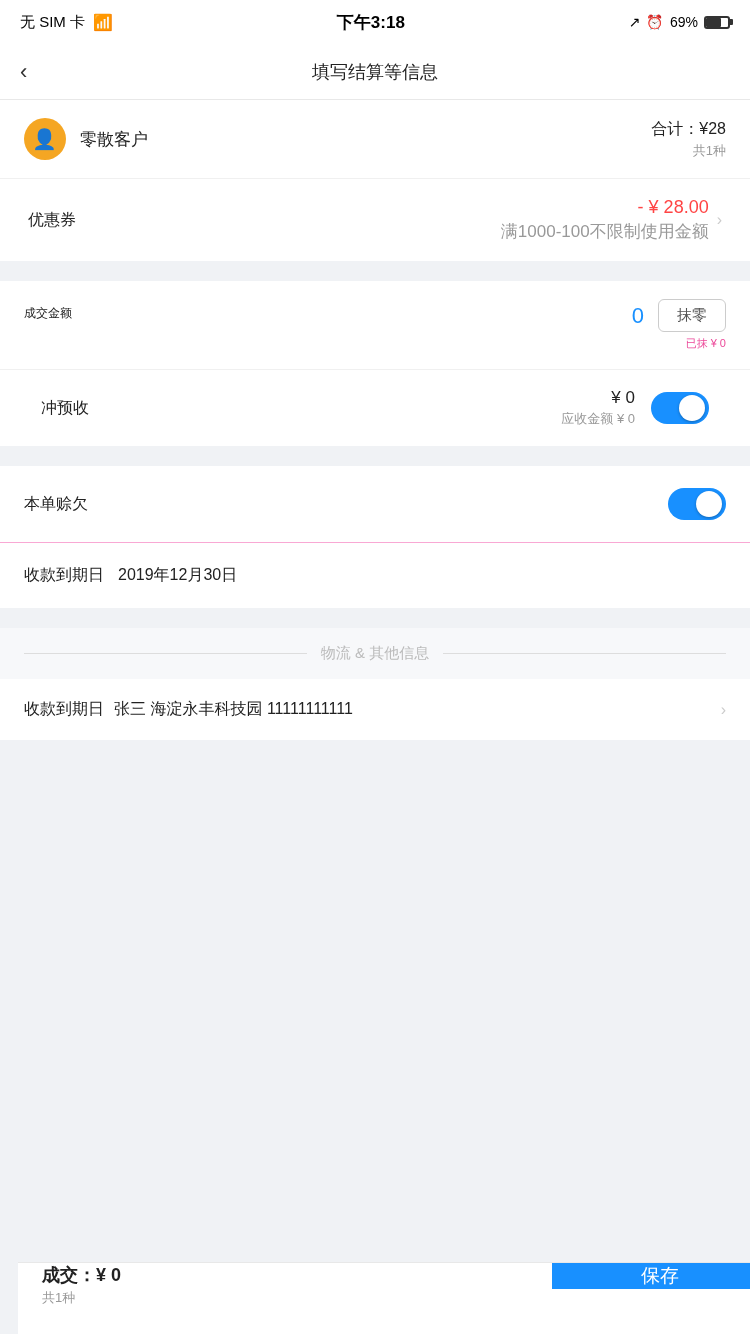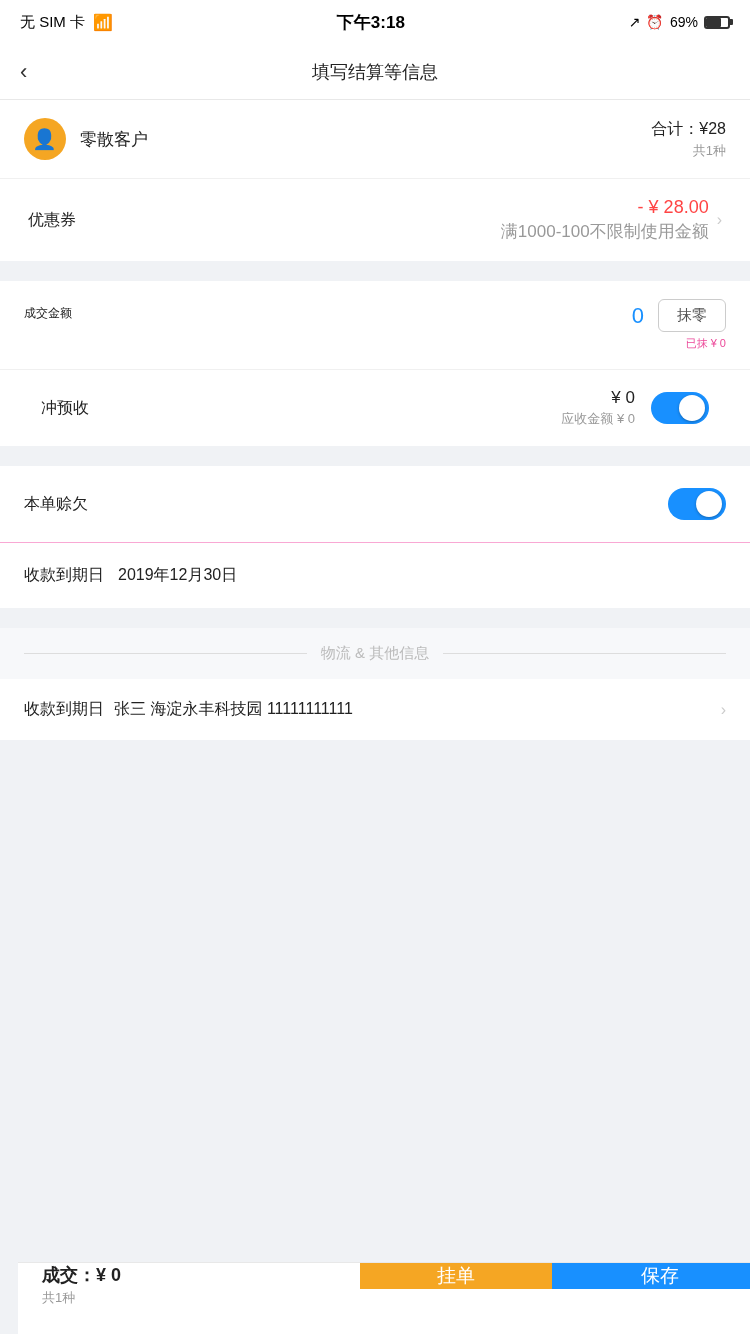--- a/index.html
+++ b/index.html
@@ -410,15 +410,14 @@
   <div class="spacer"></div>
 </div>
 
 <div class="bottom-bar">
   <div class="bottom-info">
     <div class="bottom-deal">
       <span>成交：</span><span>¥ 0</span>
     </div>
     <div class="bottom-count">共1种</div>
   </div>
-  <div class="btn-hold">挂单</div>
   <div class="btn-save">保存</div>
 </div>
 
 </body></html>

